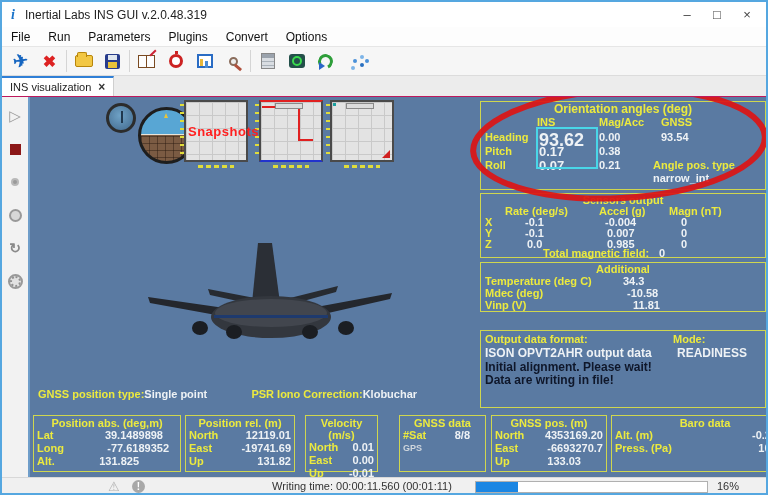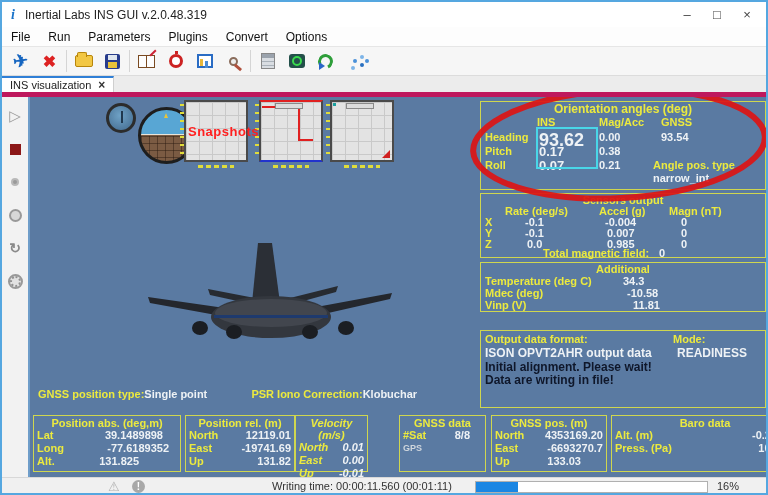--- a/index.html
+++ b/index.html
@@ -45,21 +45,21 @@
   .i-power { width:16px; height:14px; background:#23504a; border-radius:3px; display:flex; align-items:center; justify-content:center; }
   .i-power::before { content:""; width:6px; height:6px; border:2px solid #3adb4e; border-radius:50%; }
   .i-conv { width:15px; height:15px; position:relative; }
   .i-conv::before { content:""; position:absolute; inset:0; border:3px solid #2e9e3a; border-radius:50%;
                     border-bottom-color:transparent; transform:rotate(20deg); }
   .i-conv::after { content:""; position:absolute; bottom:-1px; left:1px; width:0; height:0;
                    border-left:6px solid #2a66c8; border-top:4px solid transparent; border-bottom:4px solid transparent; }
   .i-dots { width:4px; height:4px; border-radius:50%; background:#4a90d8;
             box-shadow:7px -4px 0 #7db4e8, 7px 4px 0 #2a70c0, 12px 0 0 #4a90d8, -2px 7px 0 #7db4e8; }
   
-  .tabbar { height:21px; background:#ececec; display:flex; border-bottom:5px solid #be185d; }
+  .tabbar { height:21px; background:#ececec; display:flex; border-bottom:1px solid #be185d; }
   .tab { background:#fff; border-top:2px solid #2f7fd6; border-right:1px solid #cfcfcf;
          display:flex; align-items:center; gap:7px; padding:0 8px; font-size:11px; color:#222; }
   .tabclose { font-size:12px; font-weight:bold; color:#333; }
   
   .client { position:relative; height:380px; background:#5a7aa2; }
   .leftrail { position:absolute; left:0; top:0; bottom:0; width:28px; background:#f2f2f2;
               border-right:2px solid #6f9dc9; display:flex; flex-direction:column; align-items:center; padding-top:8px; }
   .railbtn { width:22px; height:22px; display:flex; align-items:center; justify-content:center; margin-bottom:11px; }
   .r-play { color:#9a9a9a; font-size:15px; }
   .r-stop { width:11px; height:11px; background:#8b1717; }
@@ -338,21 +338,21 @@
       <div class="brow">
           <span class="ylw">East</span>
           <span class="wht">-19741.69</span>
         </div>
       <div class="brow">
           <span class="ylw">Up</span>
           <span class="wht">131.82</span>
         </div>
     </div>
 
-    <div class="panel bpanel" style="left:293px; width:73px;font-style:italic;">
+    <div class="panel bpanel" style="left:303px; width:73px;">
       <div class="ptitle" style="font-size:11px;">Velocity (m/s)</div>
       <div class="brow">
           <span class="ylw">North</span>
           <span class="wht">0.01</span>
         </div>
       <div class="brow">
           <span class="ylw">East</span>
           <span class="wht">0.00</span>
         </div>
       <div class="brow">

